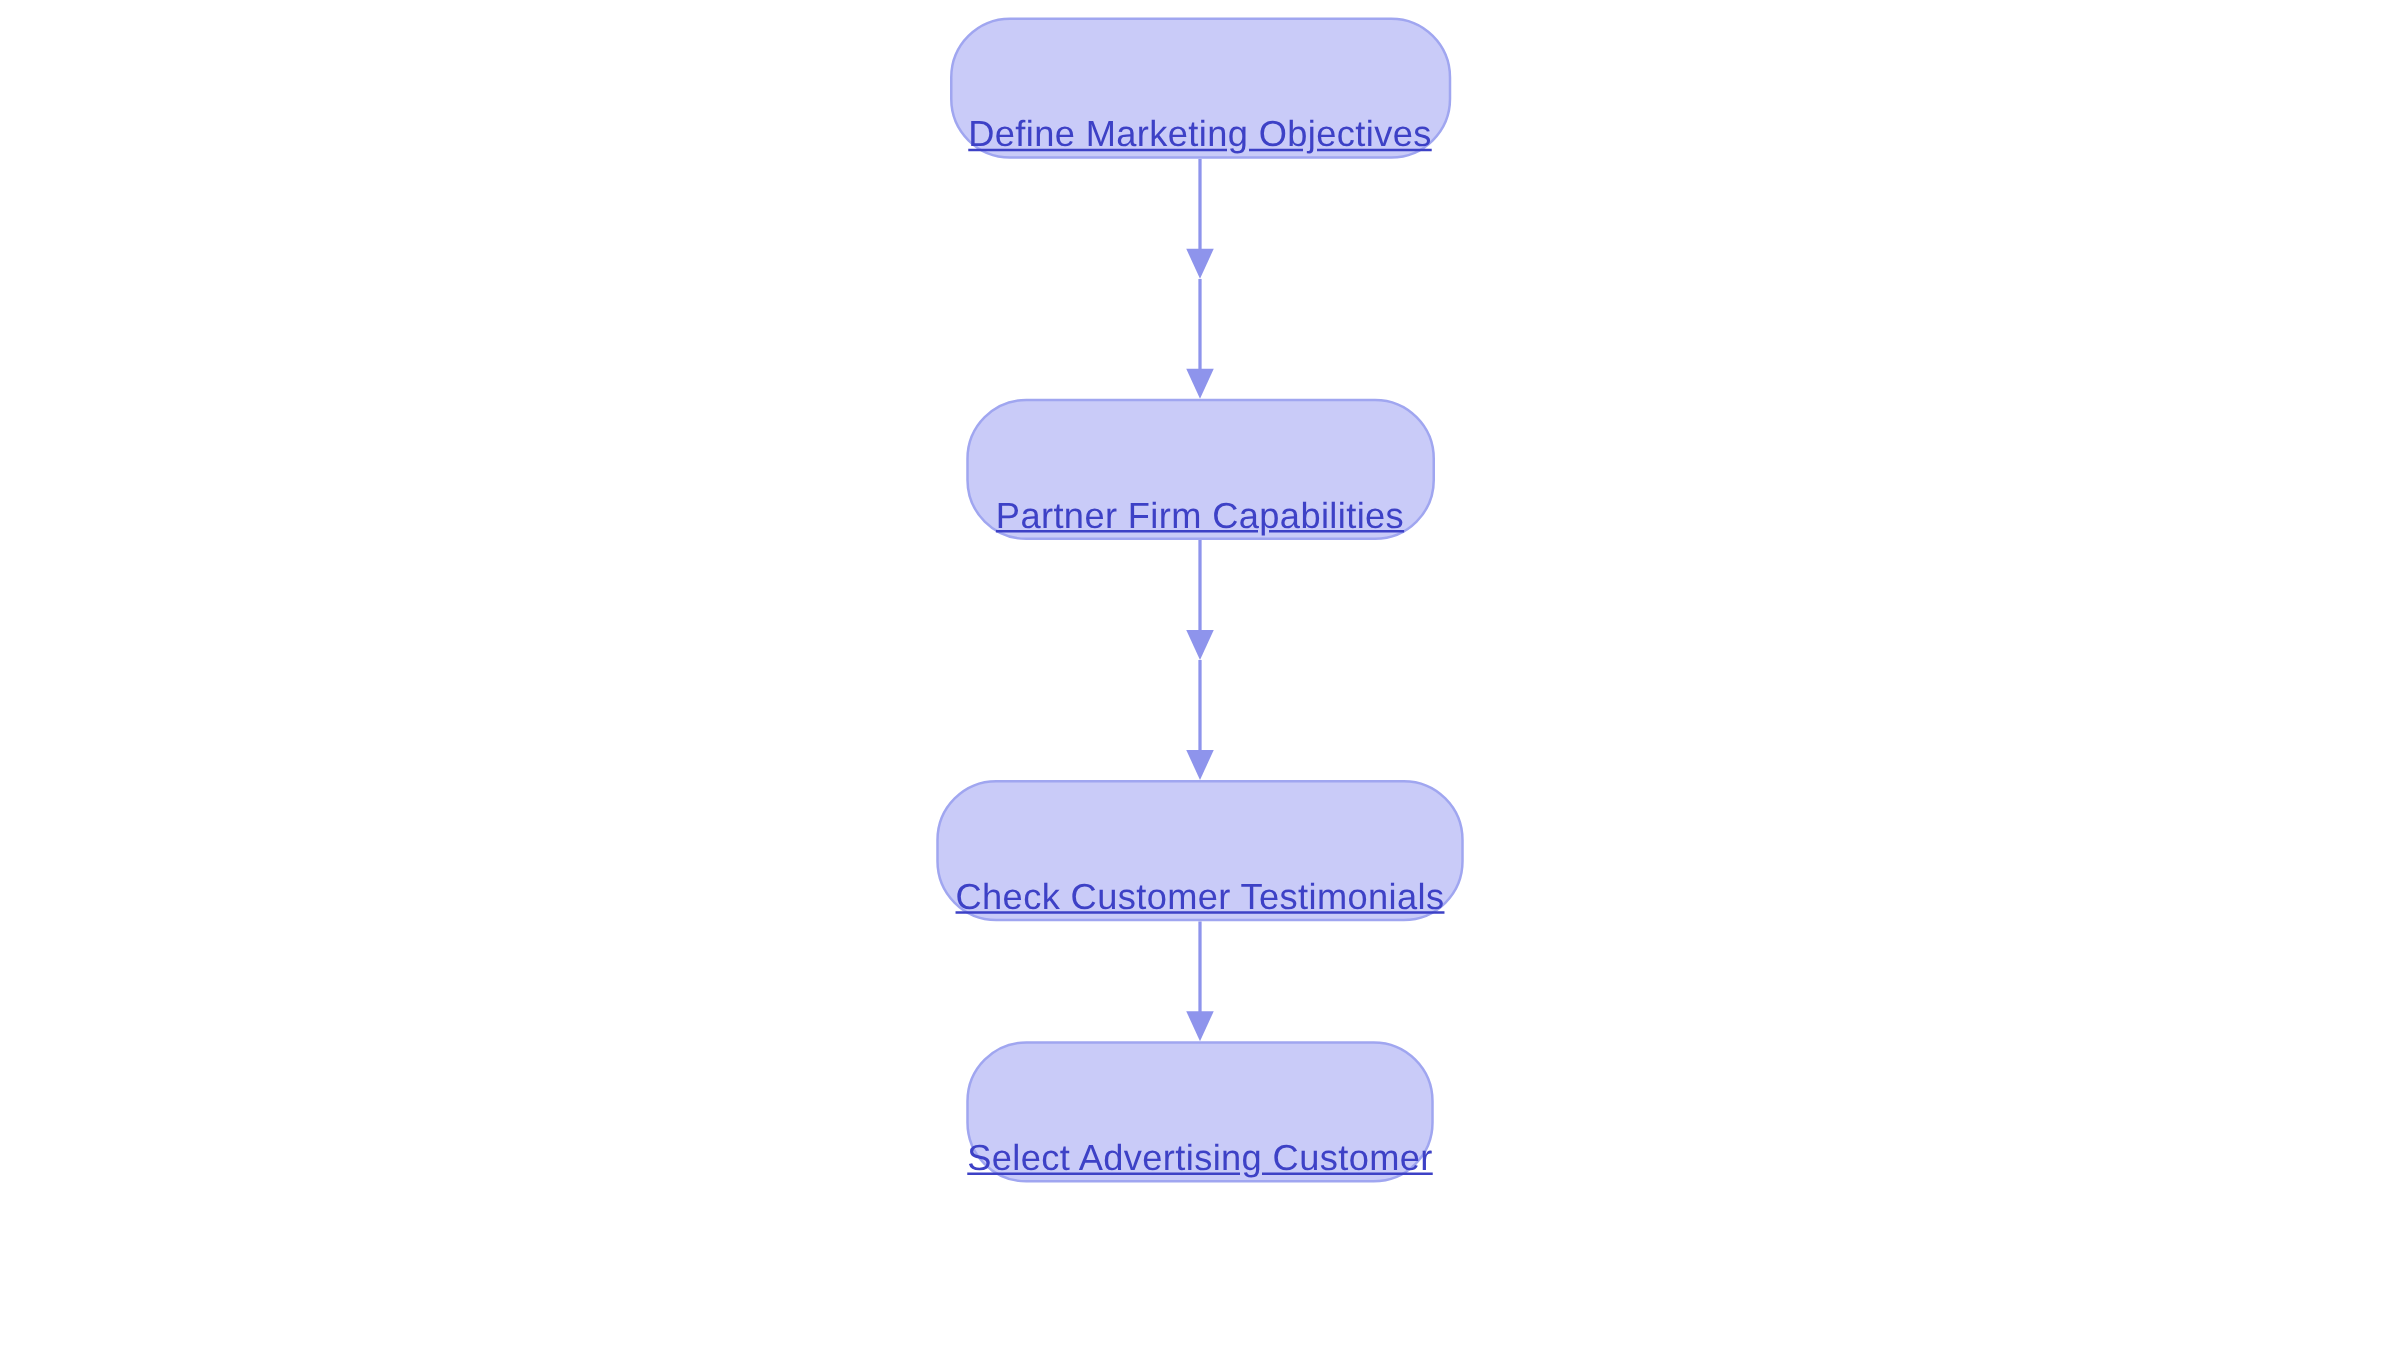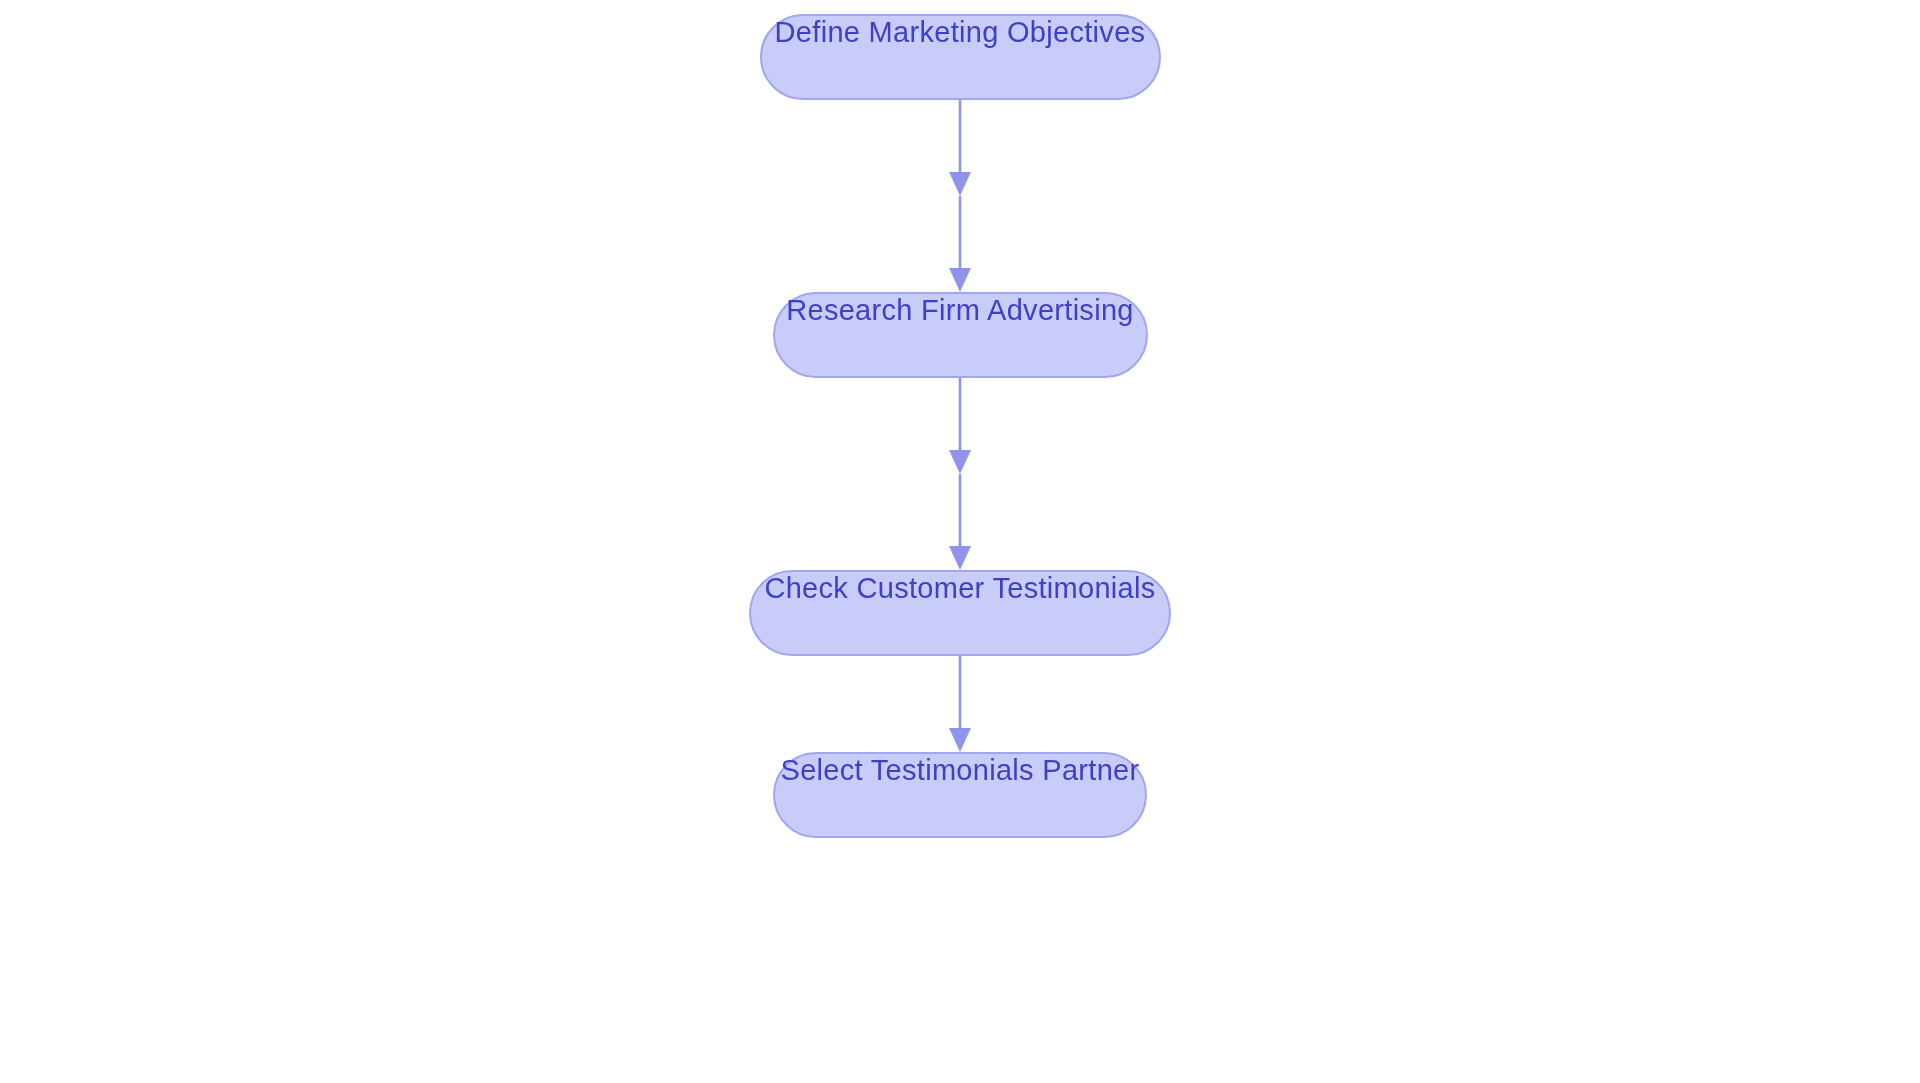--- a/index.html
+++ b/index.html
@@ -19,32 +19,33 @@
   .flow {
     position: absolute;
     top: 14px;
     left: 50%;
     transform: translateX(-50%);
     display: flex;
     flex-direction: column;
     align-items: center;
   }
   .node {
-    height: 86px;
+    height: 113px;
     background: #c9cbf8;
     border: 2px solid #a0a6f0;
     border-radius: 48px;
     display: flex;
-    align-items: flex-start;
+    align-items: flex-end;
     justify-content: center;
     color: #3d41c6;
     font-size: 29px;
     letter-spacing: 0.3px;
     white-space: nowrap;
     flex: 0 0 auto;
+    text-decoration: underline;
   }
   .arrow {
     flex: 0 0 auto;
     display: block;
   }
   .arrow line {
     stroke: #8e94ec;
     stroke-width: 2.6;
   }
   .arrow polygon {
@@ -66,21 +67,21 @@
       <polygon points="11,72 33,72 22,96"></polygon>
     </svg>
 
 
     <svg class="arrow" width="44" height="96" viewBox="0 0 44 96">
       <line x1="22" y1="0" x2="22" y2="74"></line>
       <polygon points="11,72 33,72 22,96"></polygon>
     </svg>
 
     <div class="node" style="width:375px">
-      <span>Research Firm Advertising</span>
+      <span>Partner Firm Capabilities</span>
     </div>
 
     <svg class="arrow" width="44" height="96" viewBox="0 0 44 96">
       <line x1="22" y1="0" x2="22" y2="74"></line>
       <polygon points="11,72 33,72 22,96"></polygon>
     </svg>
 
 
     <svg class="arrow" width="44" height="96" viewBox="0 0 44 96">
       <line x1="22" y1="0" x2="22" y2="74"></line>
@@ -90,17 +91,17 @@
     <div class="node" style="width:422px">
       <span>Check Customer Testimonials</span>
     </div>
 
     <svg class="arrow" width="44" height="96" viewBox="0 0 44 96">
       <line x1="22" y1="0" x2="22" y2="74"></line>
       <polygon points="11,72 33,72 22,96"></polygon>
     </svg>
 
     <div class="node" style="width:374px">
-      <span>Select Testimonials Partner</span>
+      <span>Select Advertising Customer</span>
     </div>
 
   </div>
 </div>
 
 </body></html>

